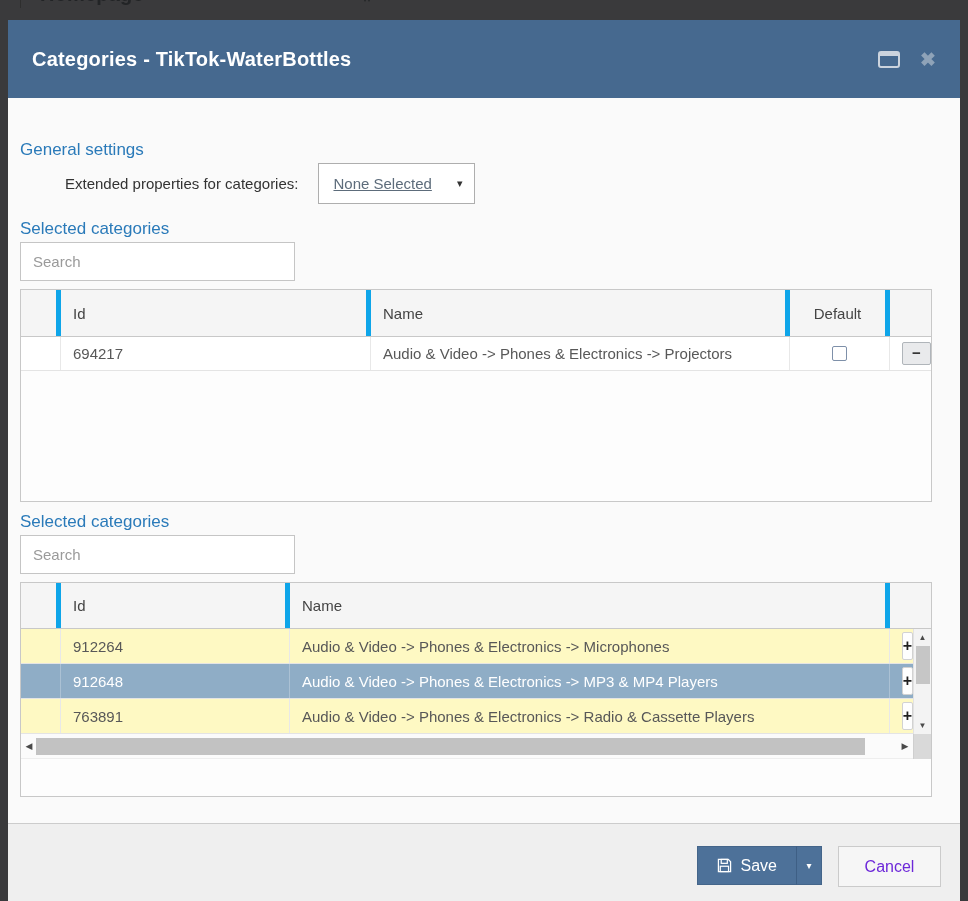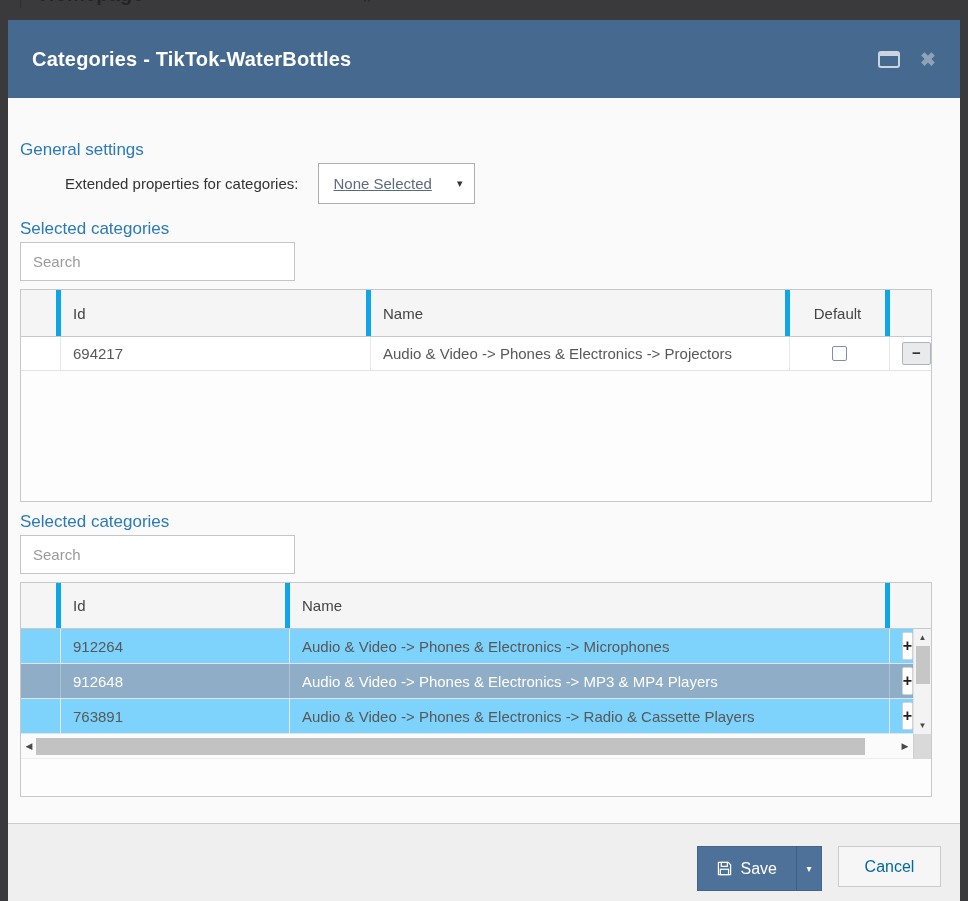--- a/index.html
+++ b/index.html
@@ -72,21 +72,21 @@
   .available-table .grid-head { height: 46px; }
   .th { display: flex; align-items: center; padding: 0 12px; font-size: 15px; color: #444; border-right: 5px solid #0ea5e9; }
   .th:last-child { border-right: none; }
   .th.center { justify-content: center; }
 
   .grid-row { display: grid; height: 34px; background: #fff; border-bottom: 1px solid #e4e4e4; cursor: pointer; }
   .available-table .grid-row { height: 35px; }
   .td { display: flex; align-items: center; padding: 0 12px; font-size: 15px; color: #585858; border-right: 1px solid #e8e8e8; overflow: hidden; white-space: nowrap; }
   .td:last-child { border-right: none; }
   .td.center { justify-content: center; }
-  .grid-row.stripe { background: #7dd3fc; }
+  .grid-row.stripe { background: #fef9c3; }
   .grid-row.row-selected { background: #8fadc6; }
   .grid-row.row-selected .td { color: #ffffff; border-right-color: rgba(255,255,255,.25); }
 
   .checkbox { width: 15px; height: 15px; background: #fff; border: 1px solid #7e90a9; border-radius: 2px; cursor: pointer; }
 
   .minus-btn {
     width: 30px; height: 23px; background: #e9eaec; border: 1px solid #b0b5ba; border-radius: 2px;
     color: #2e2e2e; font-size: 15px; font-weight: bold; line-height: 20px; text-align: center; cursor: pointer;
   }
   .plus-btn {
@@ -119,33 +119,33 @@
   .table-filler { background: #fdfdfd; }
   .selected-table .table-filler { height: 131px; }
   .available-table .table-filler { height: 38px; }
 
   
   .modal-footer {
     flex: 0 0 82px; background: #efefef; border-top: 1px solid #cccccc;
     display: flex; align-items: flex-start; justify-content: flex-end;
     padding: 22px 19px 0 0;
   }
-  .save-split { display: flex; height: 45px; }
+  .save-split { display: flex; height: 39px; }
   .save-main {
     display: flex; align-items: center; gap: 9px; padding: 0 19px;
     background: #4d7199; border: 1px solid #44658a; border-right: none;
     color: #fff; font-size: 16px; font-family: "Liberation Sans", sans-serif; cursor: pointer;
   }
   .save-caret-btn {
     width: 26px; background: #4d7199; border: 1px solid #44658a; border-left: 1px solid #3e5f85;
     color: #fff; font-size: 10px; cursor: pointer; font-family: "Liberation Sans", sans-serif;
   }
   .cancel-btn {
     margin-left: 16px; width: 103px; height: 41px;
-    background: #f6f6f6; border: 1px solid #cbcbcb; color: #0369a1;
+    background: #f6f6f6; border: 1px solid #cbcbcb; color: #6d28d9;
     font-size: 16px; font-family: "Liberation Sans", sans-serif; cursor: pointer;
   }
   .floppy-icon { display: inline-block; }
 </style>
 </head>
 <body>
 
 <div class="backdrop-top">
   <div class="backdrop-vline"></div>
   <span class="backdrop-text">Homepage</span>

